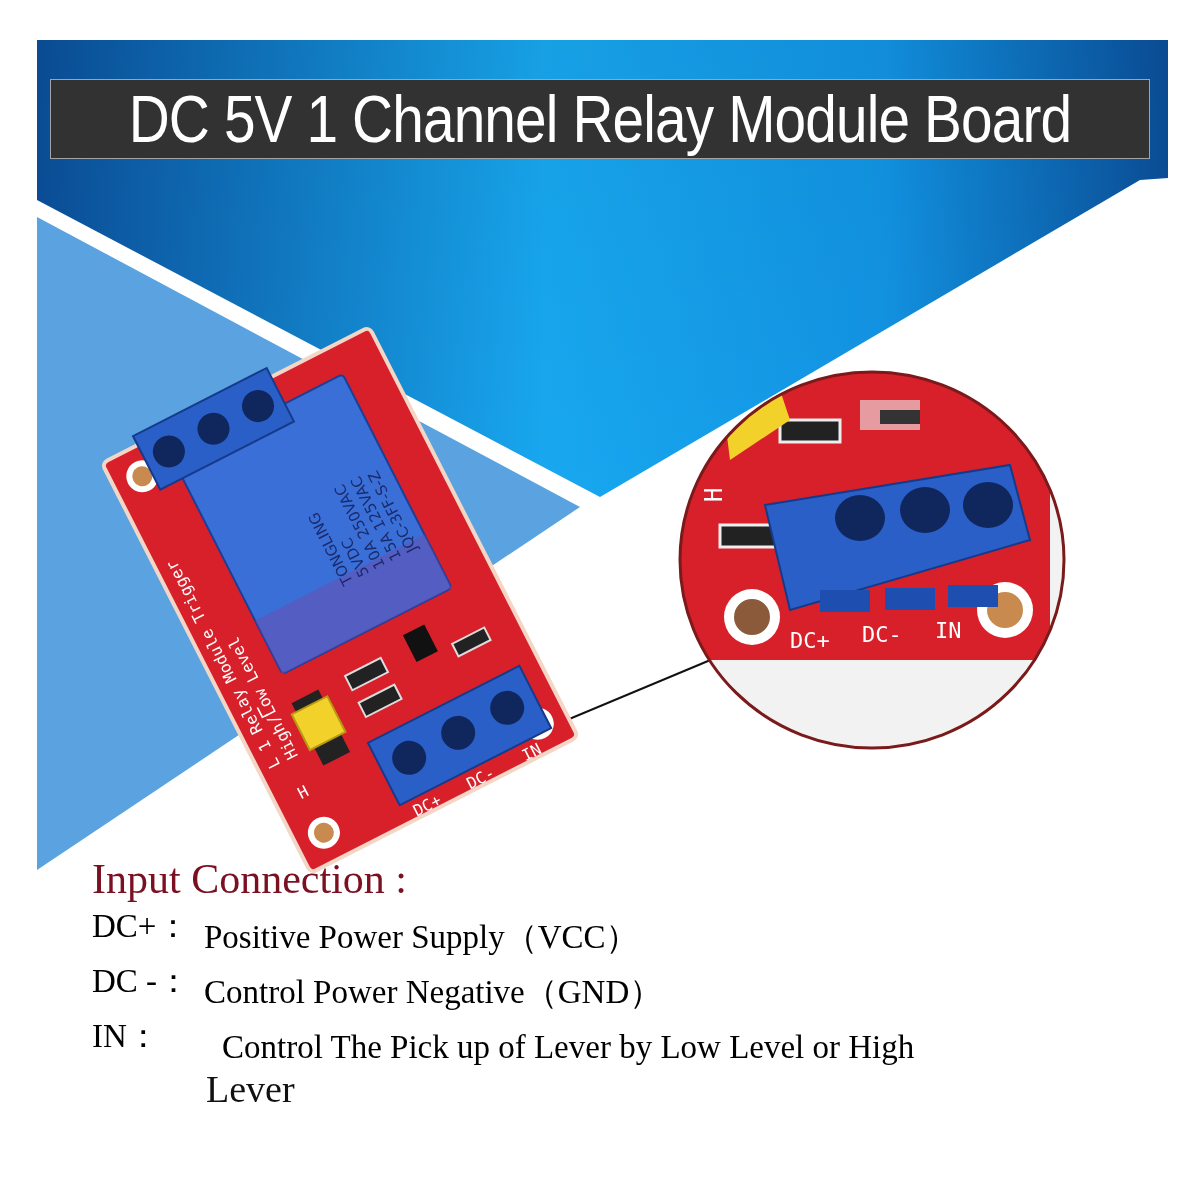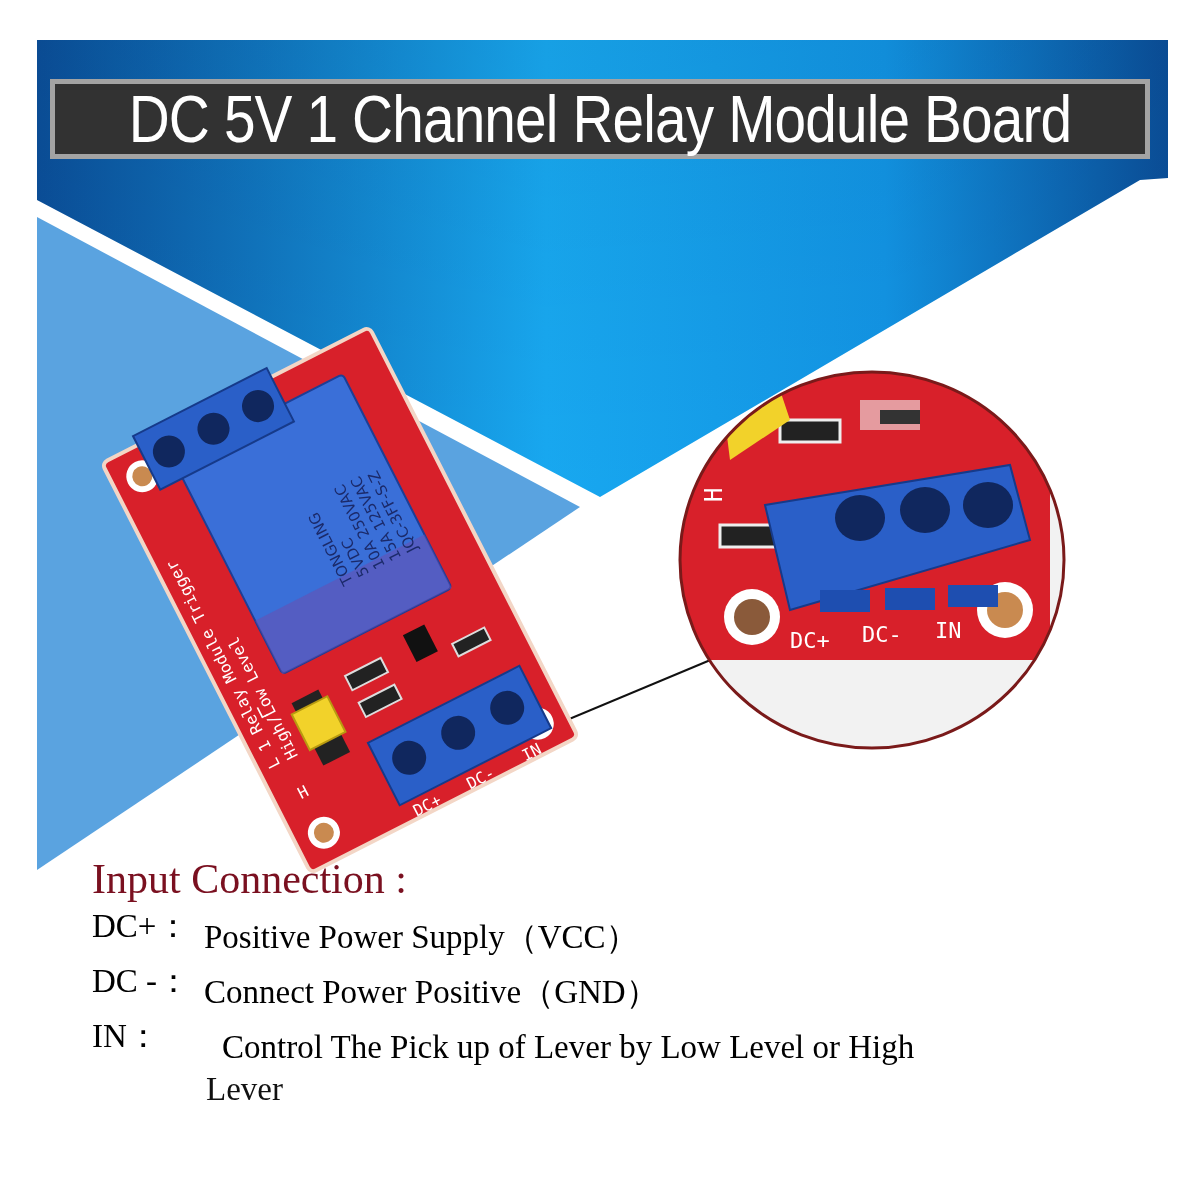--- a/index.html
+++ b/index.html
@@ -1,26 +1,26 @@
 <!DOCTYPE html>
 <html><head>
 <meta charset="utf-8">
 <style>
   html,body{margin:0;padding:0;background:#ffffff;}
   body{width:1200px;height:1200px;position:relative;overflow:hidden;font-family:"Liberation Sans",sans-serif;}
   .bg-svg{position:absolute;left:0;top:0;width:1200px;height:1200px;}
-  .title-bar{position:absolute;left:50px;top:79px;width:1100px;height:80px;background:#323232;border:5px solid #a3a3a3;box-sizing:border-box;display:flex;align-items:center;justify-content:center;}
+  .title-bar{position:absolute;left:50px;top:79px;width:1100px;height:80px;background:#323232;border:1px solid #a3a3a3;box-sizing:border-box;display:flex;align-items:center;justify-content:center;}
   .title-text{color:#ffffff;font-family:"Liberation Sans",sans-serif;font-size:66px;line-height:1;letter-spacing:-1px;transform:scaleX(0.86);white-space:nowrap;}
   .info{position:absolute;left:92px;top:856px;width:1000px;font-family:"Liberation Serif",serif;}
   .info-heading{color:#7a1020;font-size:42px;line-height:46px;margin:0 0 2px 0;}
   .info-row{display:flex;font-size:33px;line-height:44px;color:#000000;}
   .info-key{width:112px;flex:none;white-space:pre;}
   .info-val{flex:1;margin-top:11px;}
   .info-val.in{padding-left:18px;}
-  .info-cont{padding-left:114px;font-size:33px;line-height:40px;color:#111;}
+  .info-cont{padding-left:114px;font-size:38px;line-height:40px;color:#111;}
   .pcb-text{font-family:"DejaVu Sans Mono",monospace;fill:#fff;}
   .relay-text{font-family:"DejaVu Sans",sans-serif;fill:#1b2a6a;}
 </style>
 </head>
 <body>
 
 <svg class="bg-svg" viewBox="0 0 1200 1200" xmlns="http://www.w3.org/2000/svg">
   <defs>
     <linearGradient id="bannerGrad" x1="0" y1="0" x2="1" y2="0">
       <stop offset="0" stop-color="#0a4f9a"></stop>
@@ -147,20 +147,20 @@
 </svg>
 
 <div class="info">
   <div class="info-heading">Input Connection :</div>
   <div class="info-row">
     <span class="info-key">DC+：</span>
     <span class="info-val">Positive Power Supply（VCC）</span>
   </div>
   <div class="info-row">
     <span class="info-key">DC -：</span>
-    <span class="info-val">Connect Power Positive（GND）</span>
+    <span class="info-val">Control Power Negative（GND）</span>
   </div>
   <div class="info-row">
     <span class="info-key">IN：</span>
     <span class="info-val in">Control The Pick up of Lever by Low Level or High</span>
   </div>
   <div class="info-cont">Lever</div>
 </div>
 
 </body></html>

